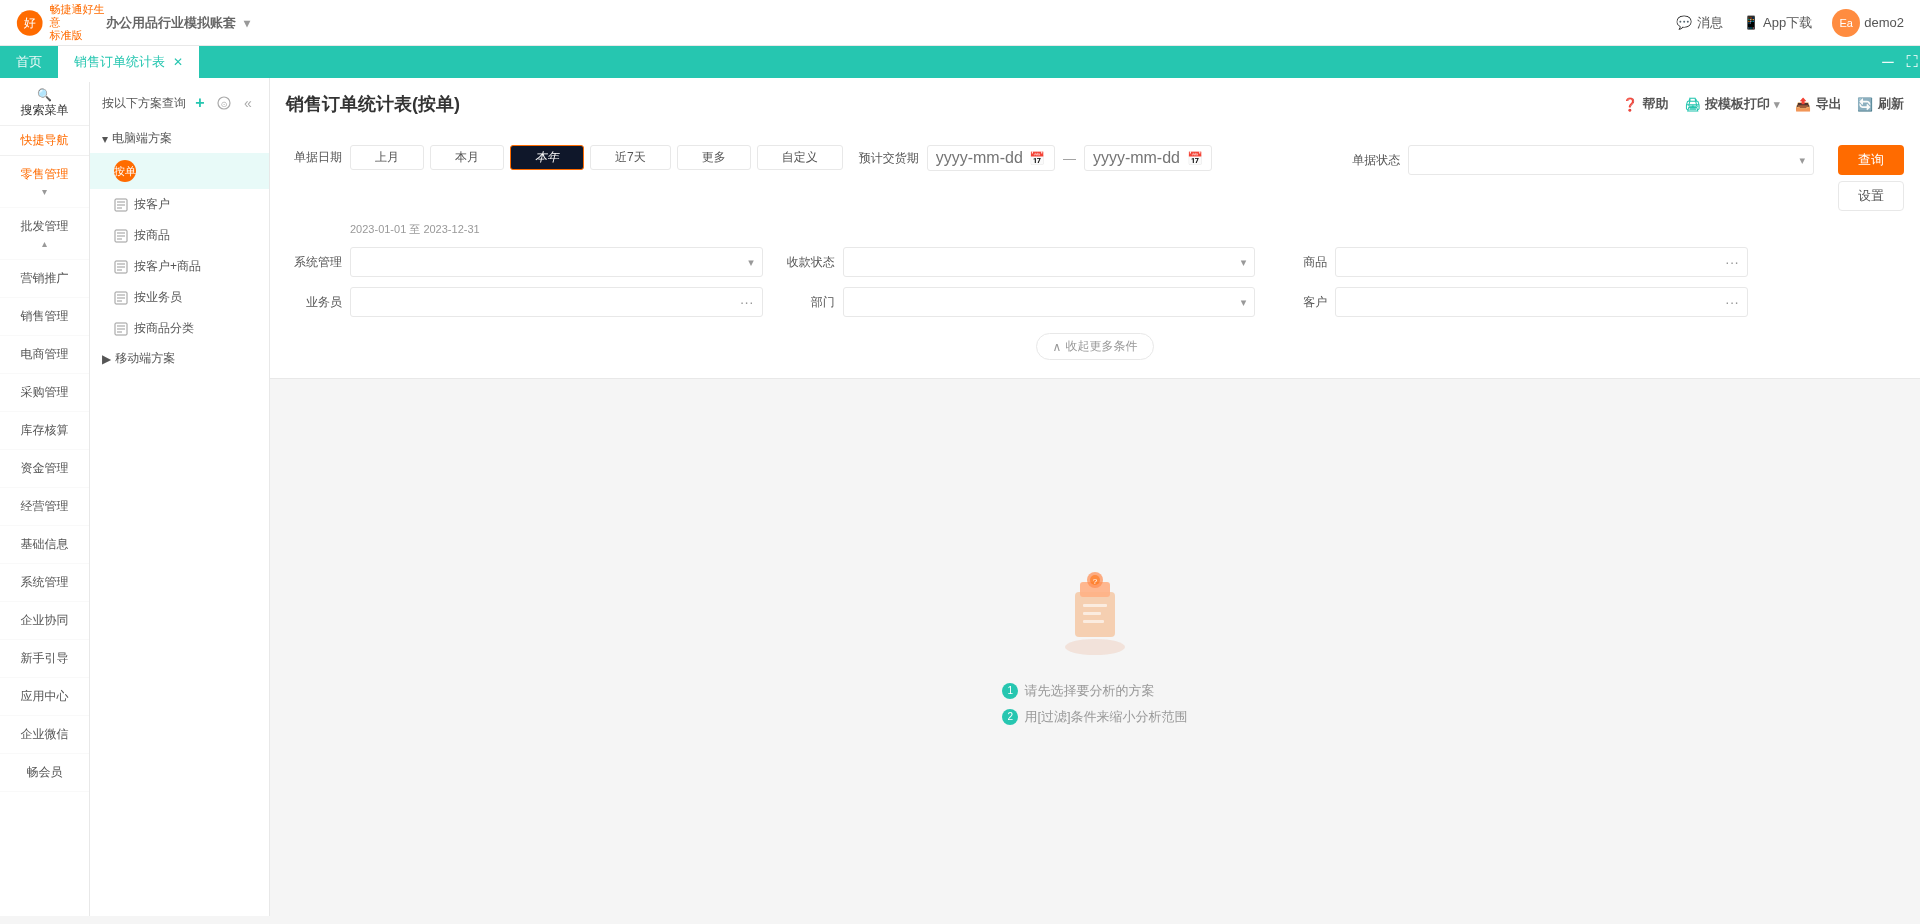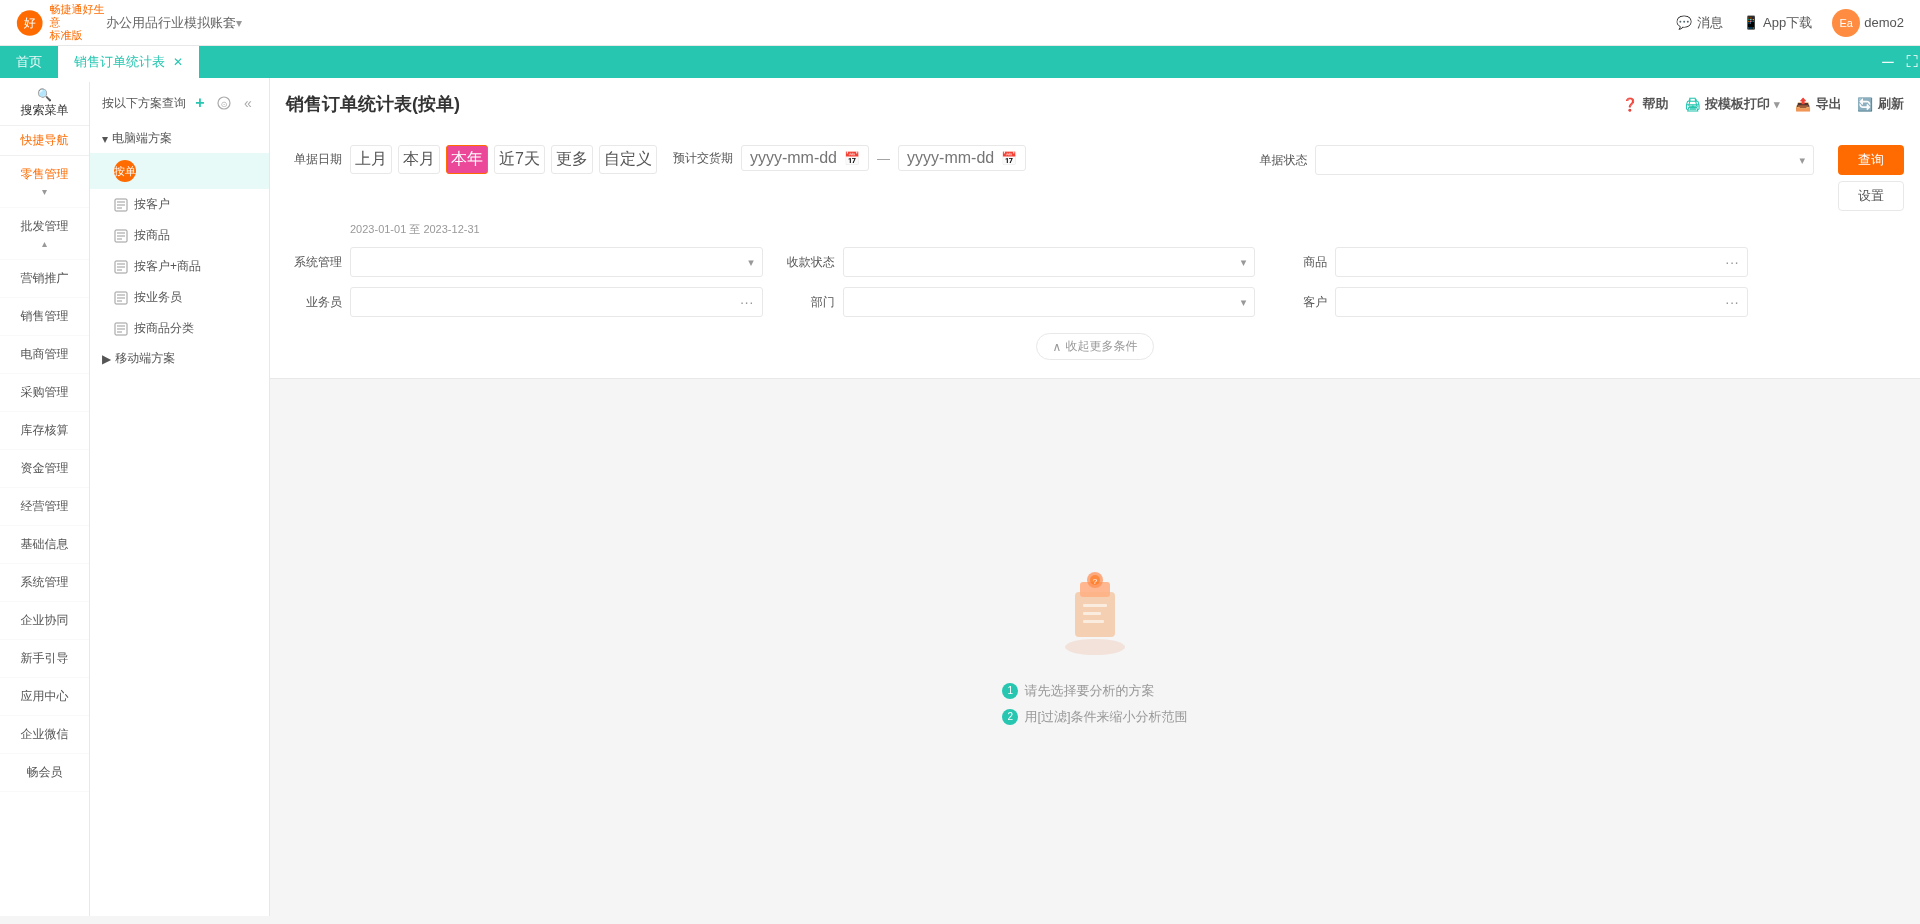--- a/index.html
+++ b/index.html
@@ -28,23 +28,24 @@
     }
     .logo-text {
       font-size: 11px;
       color: #ff6b00;
       line-height: 1.2;
     }
     .breadcrumb-area {
       flex: 1;
       display: flex;
       align-items: center;
-      gap: 0;
+      gap: 8px;
       color: #666;
       font-size: 13px;
+      font-weight: bold;
     }
     .breadcrumb-arrow { color: #999; font-size: 12px; }
     .top-right {
       display: flex;
       align-items: center;
       gap: 20px;
       font-size: 13px;
       color: #555;
     }
     .top-right-item {
@@ -287,32 +288,33 @@
       white-space: nowrap;
       min-width: 56px;
       text-align: right;
     }
     .filter-date-group {
       display: flex;
       align-items: center;
       gap: 6px;
     }
     .date-btn {
-      padding: 3px 4px;
-      font-size: 16px;
+      padding: 3px 24px;
+      font-size: 12px;
       border: 1px solid #e8e8e8;
       background: #fff;
       border-radius: 3px;
       cursor: pointer;
       color: #555;
     }
     .date-btn.active {
-      background: #ec4899;
+      background: #0f172a;
       color: #fff;
       border-color: #ff6b00;
+      font-style: italic;
     }
     .date-range-text {
       font-size: 11px;
       color: #999;
     }
     .date-input-wrapper {
       display: flex;
       align-items: center;
       gap: 4px;
       border: 1px solid #e8e8e8;

